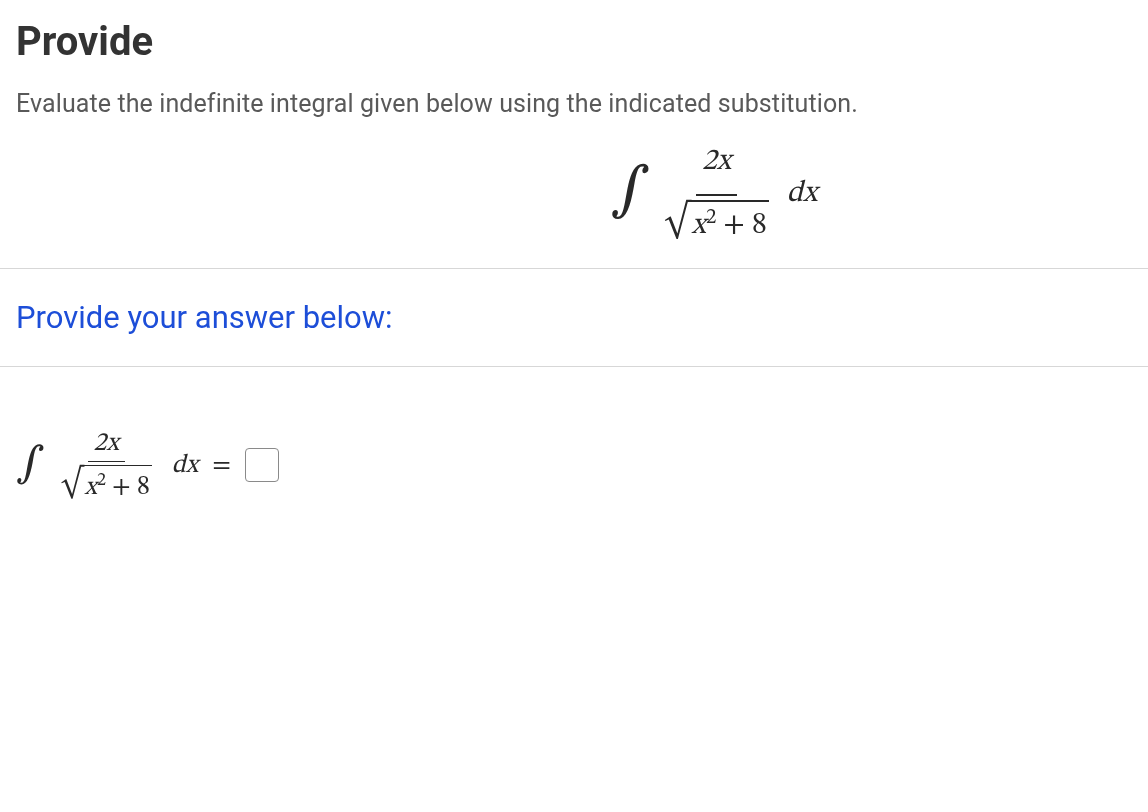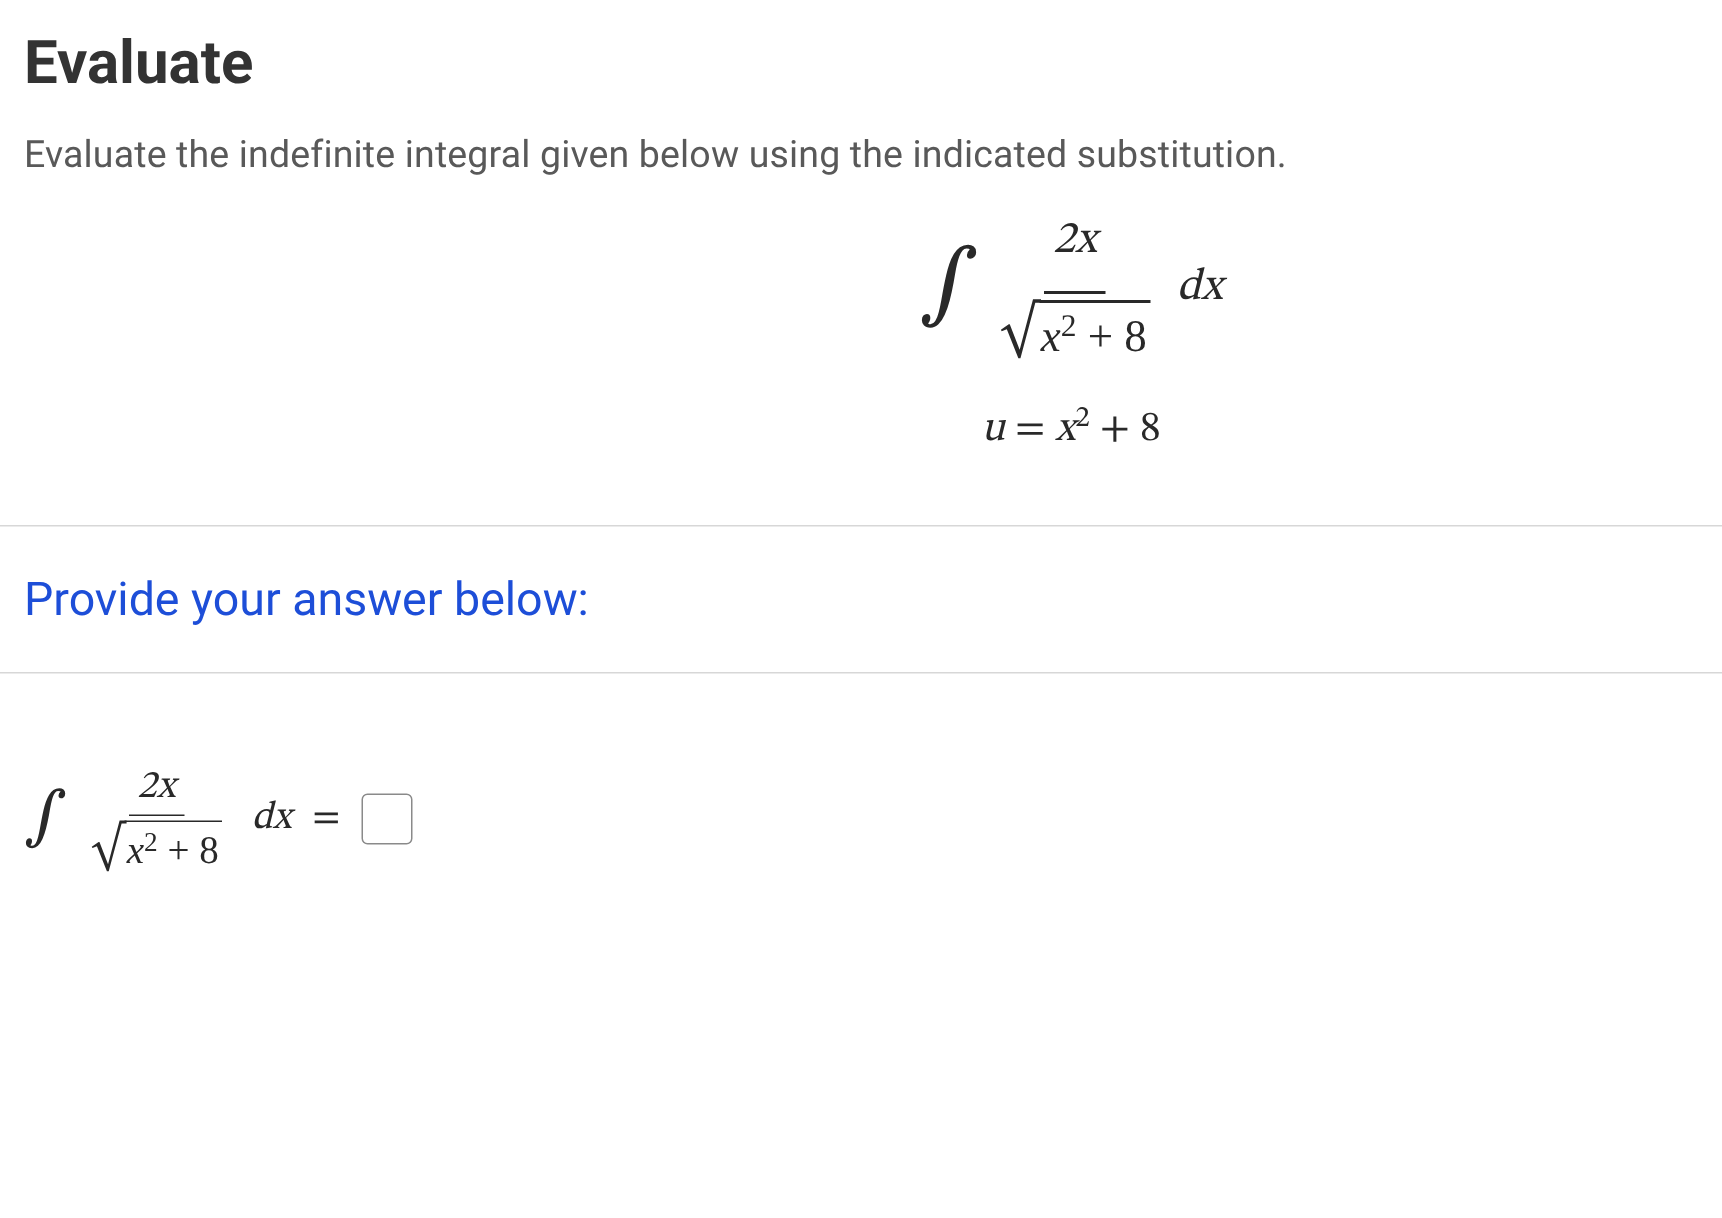--- a/index.html
+++ b/index.html
@@ -67,21 +67,20 @@
       position: relative;
     }
     .sqrt-sym {
       font-size: 1.1em;
       position: relative;
       top: 1px;
     }
     .sqrt-body {
       border-top: 2px solid #292929;
       padding: 2px 2px 0 1px;
-      font-family: Liberation Serif, serif;
     }
     .sup {
       font-size: 0.7em;
       vertical-align: super;
       position: relative;
       top: 1px;
     }
     .dx {
       font-style: italic;
       margin-left: 4px;
@@ -128,44 +127,41 @@
       border-radius: 4px;
       background: #ffffff;
       display: inline-block;
     }
     .eq { padding: 0 4px; }
   </style>
 </head>
 <body>
 
 <div class="container">
-  <h1 class="question-heading">Evaluate</h1>
+  <h1 class="question-heading">Provide</h1>
 
   <p class="question-text">Evaluate the indefinite integral given below using the indicated substitution.</p>
 
   <div class="math-display">
     <div class="integral-line">
       <span class="integral-sign">∫</span>
       <span class="fraction">
         <span class="numer"><span class="ital">2x</span></span>
         <span class="denom">
           <span class="sqrt-wrap">
             <span class="sqrt-sym">√</span>
             <span class="sqrt-body">
               <span class="ital">x</span><span class="sup">2</span><span> + 8</span>
             </span>
           </span>
         </span>
       </span>
       <span class="dx">dx</span>
     </div>
 
-    <div class="sub-line">
-      <span class="ital">u</span><span> = </span><span class="ital">x</span><span class="sup">2</span><span> + 8</span>
-    </div>
   </div>
 </div>
 
 <hr class="hr">
 
 <div class="answer-prompt">Provide your answer below:</div>
 
 <hr class="hr">
 
 <div class="answer-section">

